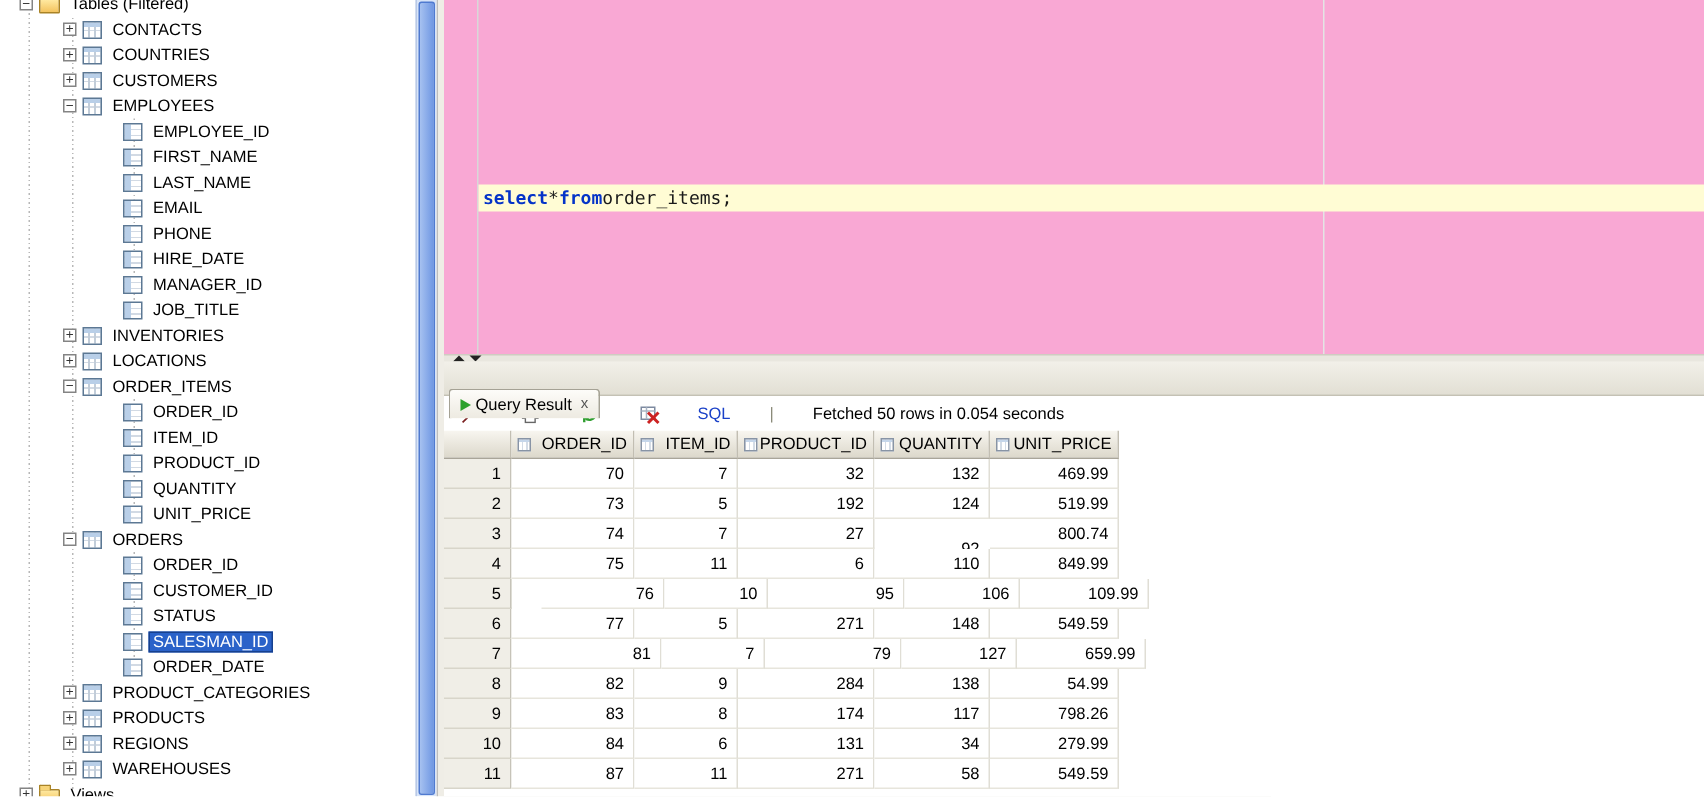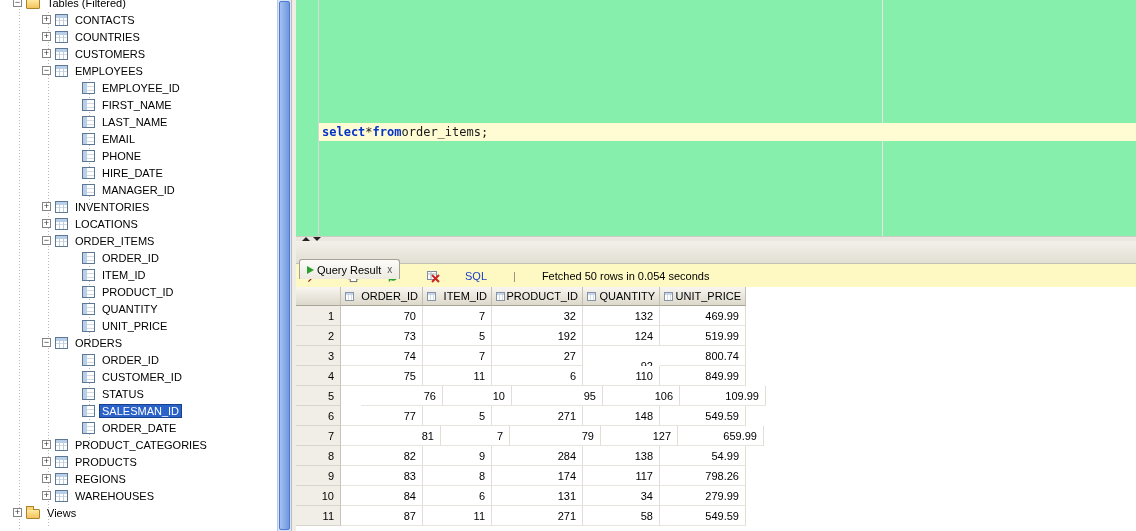--- a/index.html
+++ b/index.html
@@ -23,40 +23,40 @@
   .table-icon{width:13px;height:12px;border:1px solid #5c7894;background:#fff;background-image:linear-gradient(#b9cfe8 0 3px,transparent 3px),repeating-linear-gradient(to right,transparent 0 3px,#c2cdd9 3px 4px),repeating-linear-gradient(to bottom,transparent 0 5px,#d2dae4 5px 6px);}
   .column-icon{width:13px;height:12px;border:1px solid #5c7894;background:#fff;background-image:linear-gradient(to right,#b9cfe8 0 4px,transparent 4px),repeating-linear-gradient(to bottom,transparent 0 3px,#d2dae4 3px 4px);}
   .tlabel{padding:1px 3px;}
   .tlabel.selected{background:#2a62c9;color:#fff;border:1px solid #16418f;padding:0 2px;}
   .tree-scrollbar{position:absolute;right:0;top:0;width:13px;height:531px;background:#d8e4f8;border-left:1px solid #b9c9e6;}
   .tree-scroll-thumb{position:absolute;left:1px;right:1px;top:1px;height:527px;background:linear-gradient(to right,#a6c1f0,#6f97e3);border:1px solid #4f7ad0;border-radius:2px;}
 
   .v-splitter{position:absolute;left:292px;top:0;width:4px;height:531px;background:#efede6;}
 
   
-  .editor{position:absolute;left:296px;top:0;width:840px;height:236px;background:#86efac;overflow:hidden;}
+  .editor{position:absolute;left:296px;top:0;width:840px;height:236px;background:#f9a8d4;overflow:hidden;}
   .gutter-line{position:absolute;left:22px;top:0;bottom:0;width:1px;background:#d8d8d8;}
   .margin-guide{position:absolute;left:586px;top:0;bottom:0;width:1px;background:#e4e4e4;}
   .code-line{position:absolute;left:23px;right:0;top:123px;height:18px;background:#fffcd4;display:flex;align-items:center;font-family:"DejaVu Sans Mono",monospace;font-size:12px;padding-left:3px;}
   .kw{color:#0433c8;font-weight:bold;}
   .plain{color:#1a1a1a;}
 
   
   .h-splitter{position:absolute;left:296px;top:236px;width:840px;height:5px;background:#e9e7df;border-top:1px solid #cfccc1;}
   .tri{width:0;height:0;position:absolute;top:0;}
   .tri-up{left:6px;border-left:4px solid transparent;border-right:4px solid transparent;border-bottom:4px solid #222;}
   .tri-down{left:17px;border-left:4px solid transparent;border-right:4px solid transparent;border-top:4px solid #222;}
 
   
   .result{position:absolute;left:296px;top:241px;width:840px;height:290px;background:#eceae2;}
   .tabbar{height:22px;position:relative;background:linear-gradient(#f2f0e9,#e2dfd4);border-bottom:1px solid #c4c1b4;}
   .tab{position:absolute;left:3px;top:18px;height:19px;background:linear-gradient(#fdfcf9,#edeae1);border:1px solid #a5a295;border-bottom:none;border-radius:3px 3px 0 0;display:flex;align-items:center;padding:0 7px;gap:3px;}
   .play{width:0;height:0;border-left:7px solid #2ca02c;border-top:4px solid transparent;border-bottom:4px solid transparent;}
   .tab-close{color:#555;font-size:10px;margin-left:3px;}
-  .toolbar{height:24px;display:flex;align-items:center;gap:24px;padding-left:9px;border-bottom:1px solid #c9c6ba;background:#fef9c3;}
+  .toolbar{height:24px;display:flex;align-items:center;gap:24px;padding-left:9px;border-bottom:1px solid #c9c6ba;background:#ffffff;}
   .tbicon{display:flex;align-items:center;justify-content:center;width:16px;height:16px;}
   .sql-label{color:#1a41c8;}
   .sep{color:#8b8b7a;margin:0 2px;}
   .status{color:#000;}
 
   
   .grid-wrap{position:absolute;top:46px;left:0;right:0;bottom:0;background:#fff;overflow:hidden;}
   .grid-row{display:flex;height:20px;}
   .grid-row.hrow{height:19px;}
   .gcell{box-sizing:border-box;flex:none;display:flex;align-items:center;}
@@ -125,20 +125,24 @@
           <span class="ticon column-icon"></span>
           <span class="tlabel">PHONE</span>
         </div>
         <div class="tree-row" style="padding-left: 82px;">
           <span class="ticon column-icon"></span>
           <span class="tlabel">HIRE_DATE</span>
         </div>
         <div class="tree-row" style="padding-left: 82px;">
           <span class="ticon column-icon"></span>
           <span class="tlabel">MANAGER_ID</span>
+        </div>
+        <div class="tree-row" style="padding-left: 82px;">
+          <span class="ticon column-icon"></span>
+          <span class="tlabel">JOB_TITLE</span>
         </div>
         <div class="tree-row" style="padding-left: 42px;">
           <span class="expander">+</span>
           <span class="ticon table-icon"></span>
           <span class="tlabel">INVENTORIES</span>
         </div>
         <div class="tree-row" style="padding-left: 42px;">
           <span class="expander">+</span>
           <span class="ticon table-icon"></span>
           <span class="tlabel">LOCATIONS</span>

